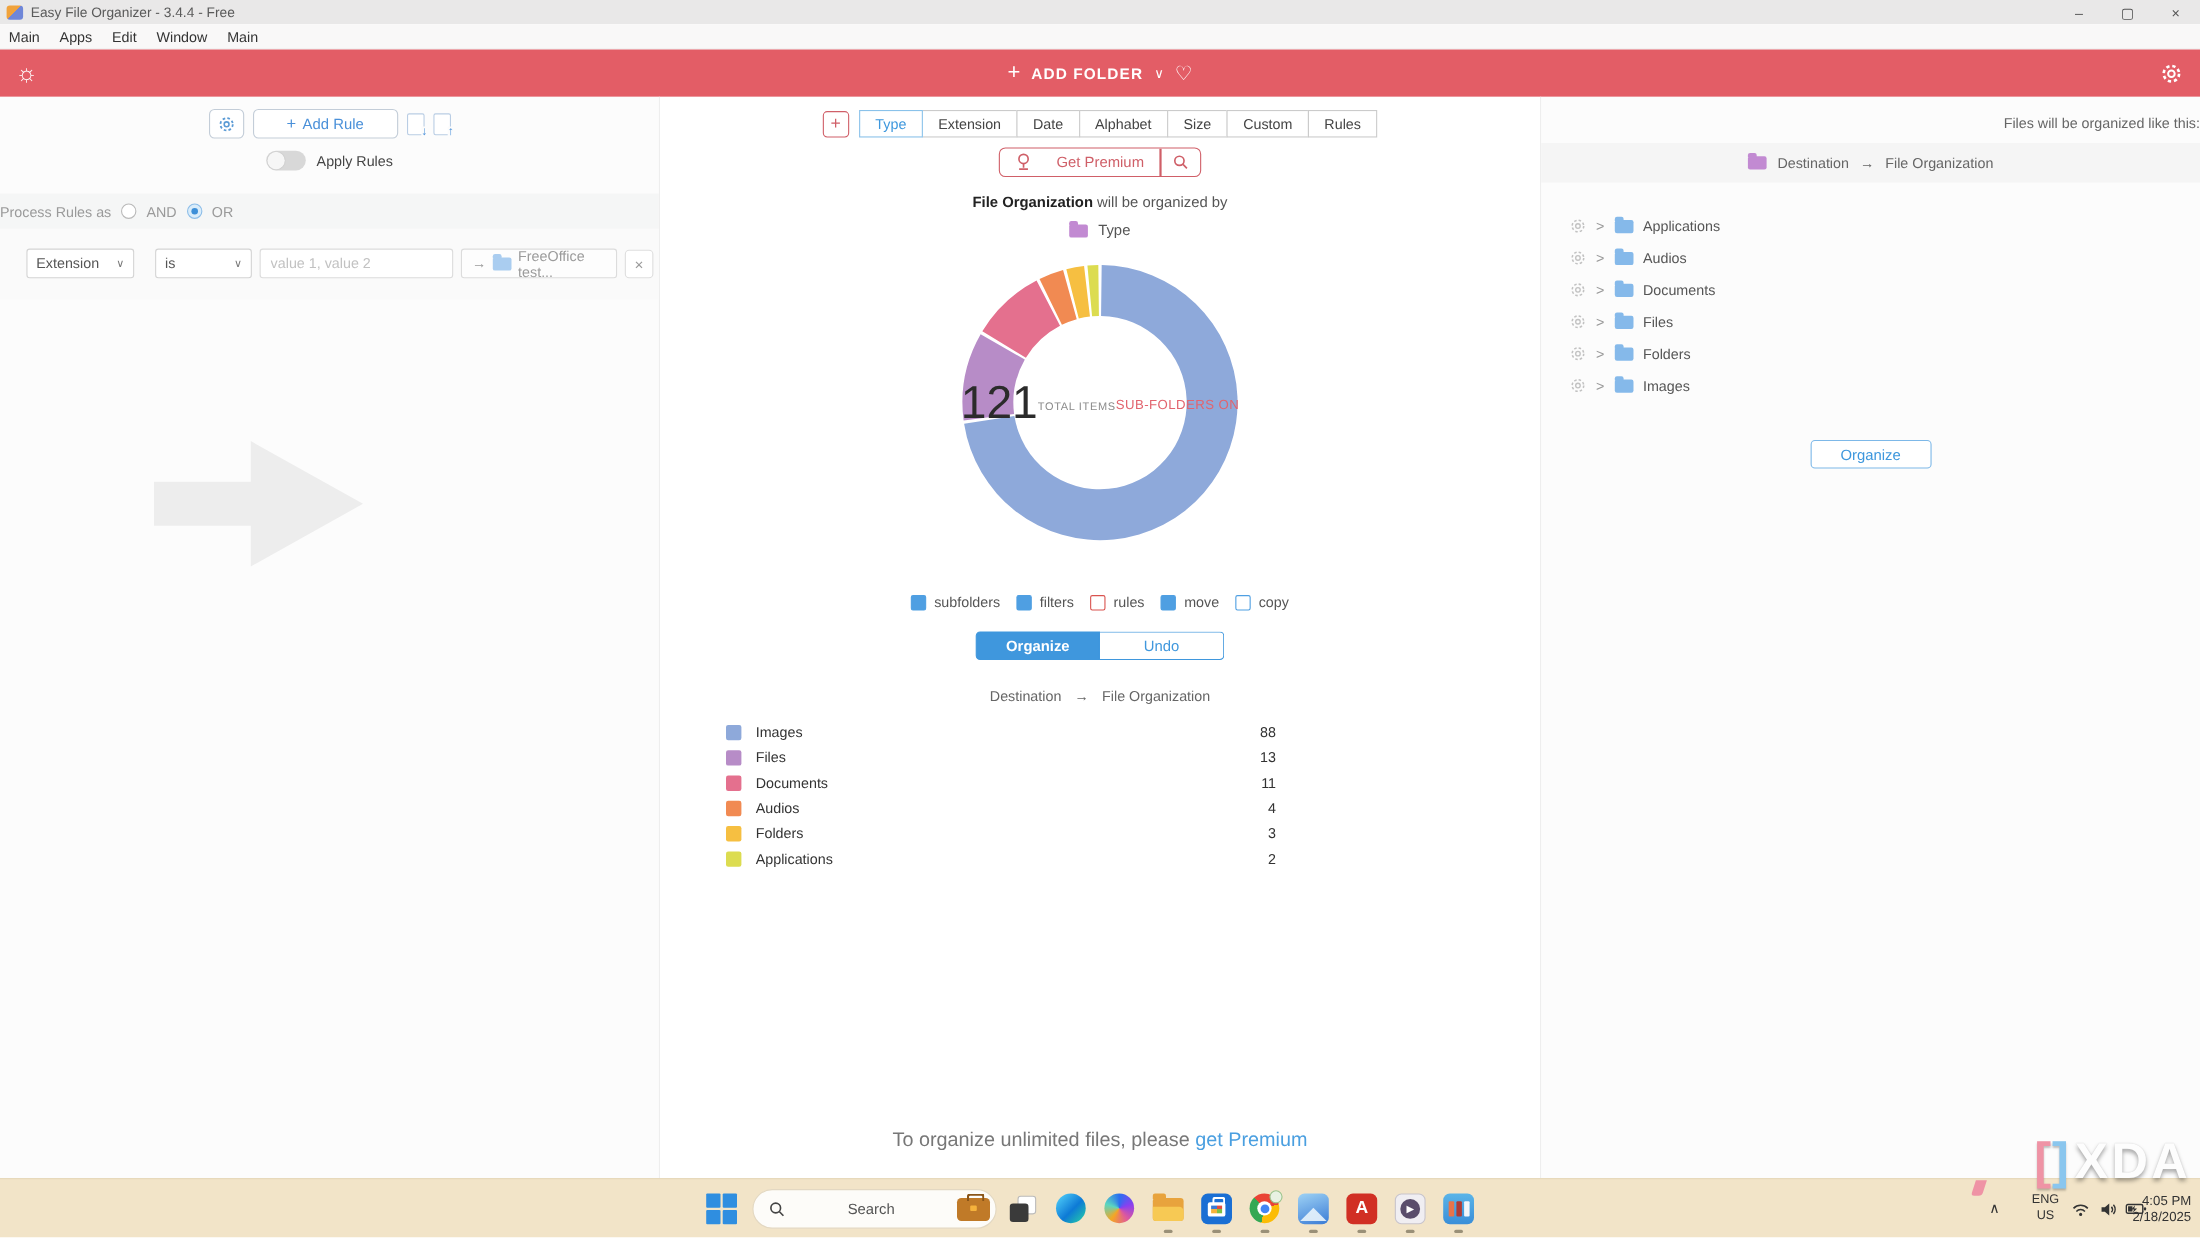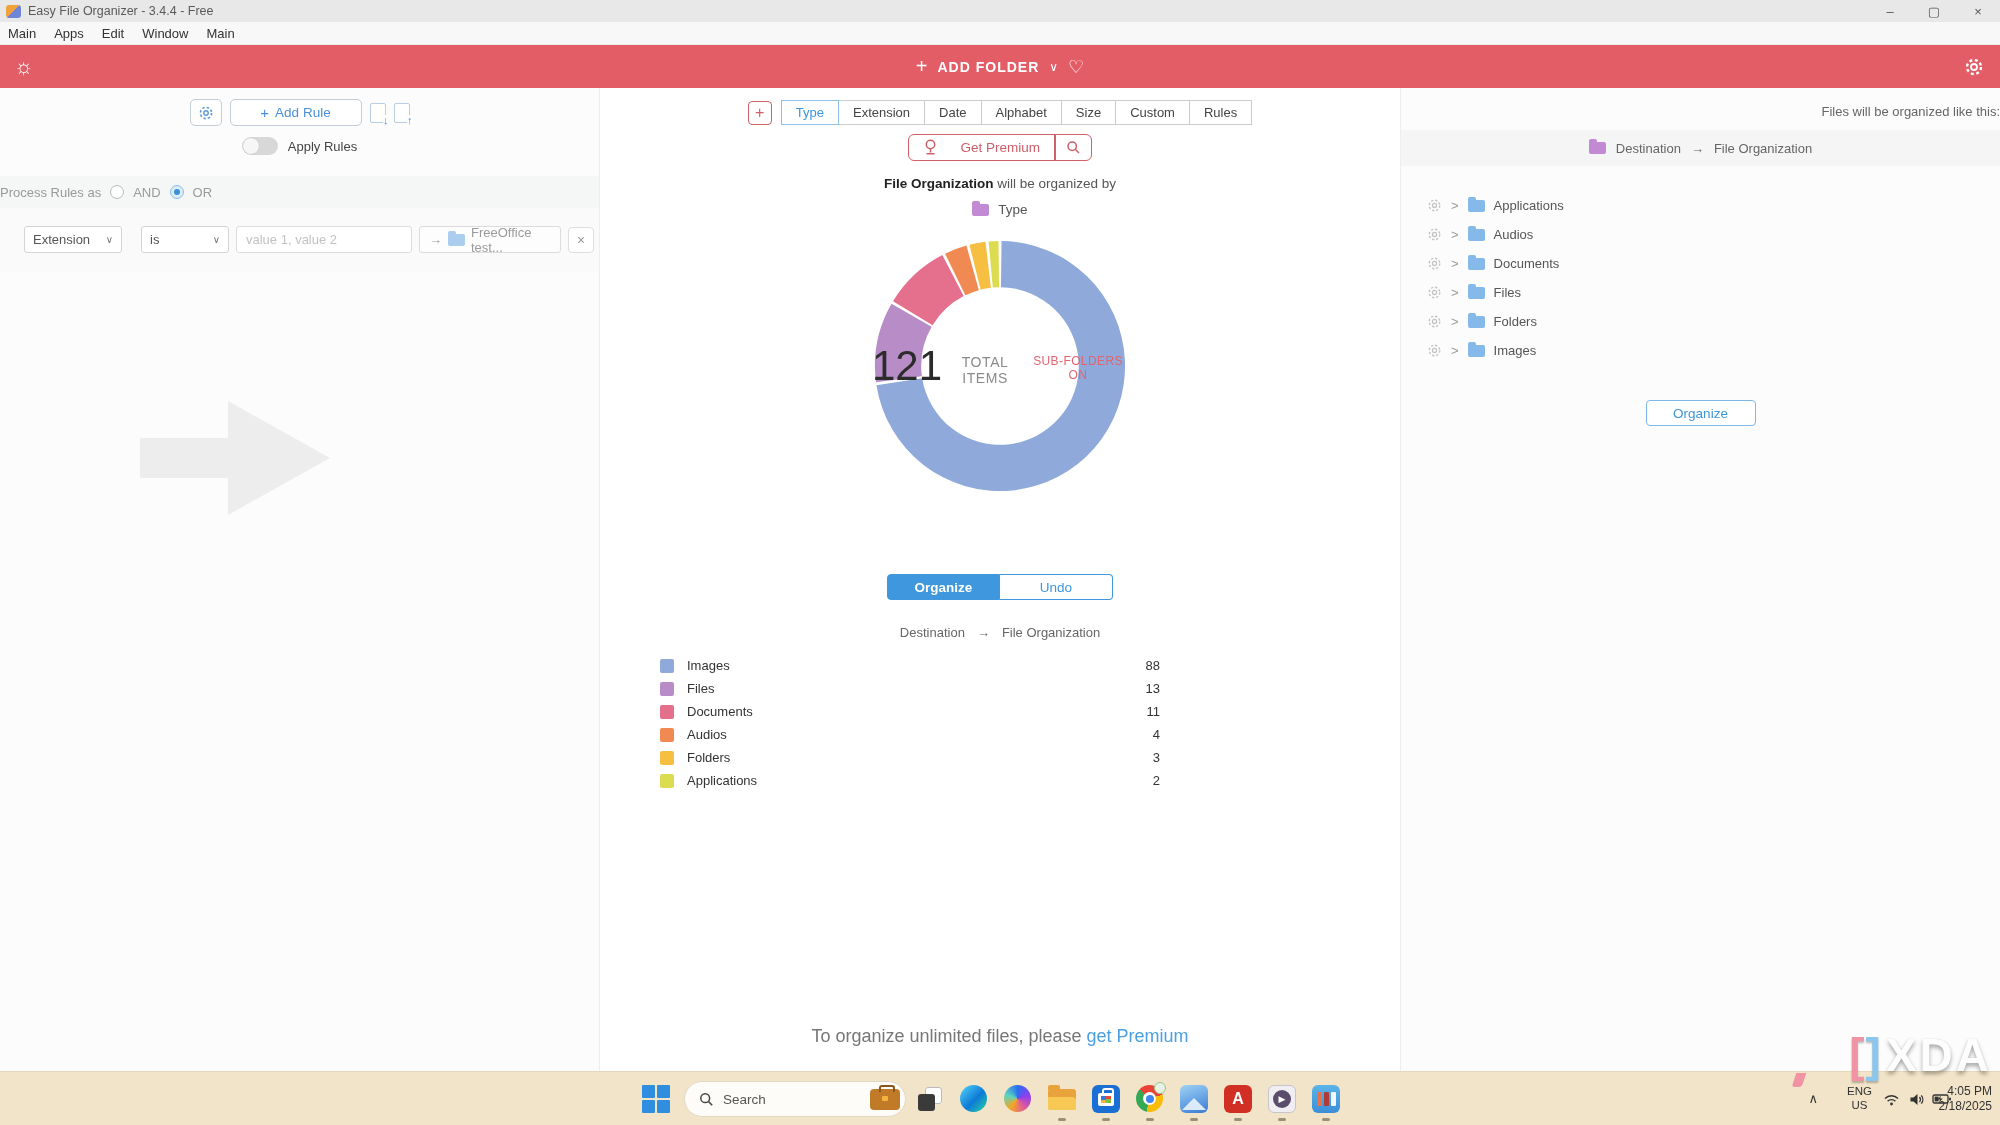--- a/index.html
+++ b/index.html
@@ -77,21 +77,21 @@
   .premium-label { color:#cf5f68; font-size:13.5px; }
   .premium-div { width:1.5px; align-self:stretch; background:#d05f68; }
   .premium-btn .seg2 { padding:0 10px; display:flex; align-items:center; }
   .line1 { position:absolute; top:88px; width:100%; text-align:center; color:#555; font-size:13.5px; }
   .line1 b { color:#222; }
   .line2 { position:absolute; top:114px; width:100%; display:flex; justify-content:center; align-items:center; gap:9px; color:#555; font-size:13.5px; }
   .donut-wrap { position:absolute; top:150px; left:272px; width:256px; height:256px; }
   .donut-wrap svg { width:256px; height:256px; }
   .donut-center { position:absolute; inset:0; display:flex; flex-direction:row; align-items:center; justify-content:center; text-align:center; pointer-events:none; }
   .donut-total { font-size:42px; color:#2b2b2b; line-height:1; }
-  .donut-label { font-size:14px; color:#8a8a8a; letter-spacing:.6px; margin-top:8px; }
+  .donut-label { font-size:10px; color:#8a8a8a; letter-spacing:.6px; margin-top:8px; }
   .donut-sub { font-size:12px; color:#e2646e; letter-spacing:.4px; margin-top:4px; }
   .legend-row { position:absolute; top:452px; width:100%; display:flex; justify-content:center; align-items:center; gap:15px; }
   .legend-item { display:flex; align-items:center; gap:7px; color:#555; }
   .legend-box { width:14px; height:14px; border-radius:2px; border:1.5px solid transparent; }
   .seg-control { position:absolute; top:486px; width:100%; display:flex; justify-content:center; }
   .seg-btn { width:113px; height:26px; display:flex; align-items:center; justify-content:center; font-size:13.5px; border:1px solid #3f97dd; }
   .seg-organize { color:#fff; font-weight:bold; border-radius:4px 0 0 4px; }
   .seg-undo { color:#3f97dd; background:#fff; border-left:none; border-radius:0 4px 4px 0; }
   .dest-line { position:absolute; top:537px; width:100%; display:flex; justify-content:center; align-items:center; gap:12px; color:#666; }
   .cat-list { position:absolute; top:566px; left:60px; width:500px; }
@@ -110,21 +110,21 @@
   .tree-chev { color:#999; font-size:13px; }
   .tree-label { color:#555; }
   .rp-organize { position:absolute; top:312px; left:0; width:100%; display:flex; justify-content:center; }
   .rp-organize-btn { width:110px; height:26px; border:1px solid #7db8e8; border-radius:4px; background:#fff; color:#3d97dd; font-size:13.5px; display:flex; align-items:center; justify-content:center; }
 
   
   .taskbar { position:absolute; left:0; top:1071px; width:2000px; height:54px; background:#f2e4c8; border-top:1px solid #e6d7ba; }
   .start-btn { position:absolute; left:642px; top:13px; width:28px; height:28px; display:grid; grid-template-columns:13px 13px; grid-template-rows:13px 13px; gap:2px; }
   .start-btn span { background:#2f8ee0; border-radius:1px; }
   .search-pill { position:absolute; left:684px; top:9px; width:222px; height:36px; background:#fdfcf9; border:1px solid #e3d8c2; border-radius:18px; display:flex; align-items:center; padding:0 5px 0 14px; gap:9px; }
-  .search-text { color:#555; font-size:13.5px; flex:1; }
+  .search-text { color:#555; font-size:13.5px; flex:1;text-align:center; }
   .briefcase { width:30px; height:21px; background:#c07a28; border-radius:4px; position:relative; }
   .briefcase::before { content:''; position:absolute; top:-4px; left:9px; width:12px; height:5px; border:2px solid #8a5518; border-bottom:none; border-radius:3px 3px 0 0; }
   .briefcase::after { content:''; position:absolute; top:7px; left:12px; width:6px; height:5px; background:#f5b23c; border-radius:1px; }
   .tb-ico { position:absolute; top:13px; width:28px; height:28px; }
   .run-dash { position:absolute; top:46px; width:8px; height:3px; border-radius:2px; background:#9a9078; }
   .ico-sq { width:28px; height:28px; border-radius:6px; display:flex; align-items:center; justify-content:center; }
   .taskview-back { position:absolute; right:2px; top:2px; width:17px; height:17px; background:#fff; border:1px solid #bbb; border-radius:3px; }
   .taskview-front { position:absolute; left:2px; bottom:2px; width:17px; height:17px; background:#3a3a3a; border-radius:3px; }
   .edge-circle { width:27px; height:27px; border-radius:50%; background:linear-gradient(135deg,#49c6f5 10%,#0d7ad6 55%,#27d4a3 100%); }
   .copilot-circle { width:27px; height:27px; border-radius:50%; background:conic-gradient(#2a6ff0,#8a3ff0,#e05a9a,#f5a623,#5ad6c0,#2a6ff0); }
@@ -305,20 +305,42 @@
           <path d="M 98.90 6.87 A 127 127 0 0 1 115.29 3.85 L 120.74 50.54 A 80 80 0 0 0 110.41 52.44 Z" fill="#f6bf41"></path>
           <path d="M 118.38 3.53 A 127 127 0 0 1 128.45 3.01 L 129.02 50.01 A 80 80 0 0 0 122.68 50.34 Z" fill="#dcdc50"></path>
         </svg>
       <div class="donut-center">
         <div class="donut-total">121</div>
         <div class="donut-label">TOTAL ITEMS</div>
         <div class="donut-sub">SUB-FOLDERS ON</div>
       </div>
     </div>
 
+    <div class="legend-row">
+      <div class="legend-item">
+        <span class="legend-box" style="background: rgb(79, 159, 226); border-color: rgb(79, 159, 226);"></span>
+        <span>subfolders</span>
+      </div>
+      <div class="legend-item">
+        <span class="legend-box" style="background: rgb(79, 159, 226); border-color: rgb(79, 159, 226);"></span>
+        <span>filters</span>
+      </div>
+      <div class="legend-item">
+        <span class="legend-box" style="background: rgb(255, 255, 255); border-color: rgb(217, 83, 79);"></span>
+        <span>rules</span>
+      </div>
+      <div class="legend-item">
+        <span class="legend-box" style="background: rgb(79, 159, 226); border-color: rgb(79, 159, 226);"></span>
+        <span>move</span>
+      </div>
+      <div class="legend-item">
+        <span class="legend-box" style="background: rgb(255, 255, 255); border-color: rgb(79, 159, 226);"></span>
+        <span>copy</span>
+      </div>
+    </div>
 
     <div class="seg-control">
       <div class="seg-btn seg-organize" style="background: rgb(63, 151, 221);">Organize</div>
       <div class="seg-btn seg-undo">Undo</div>
     </div>
 
     <div class="dest-line">
       <span>Destination</span>
       <span>→</span>
       <span>File Organization</span>

